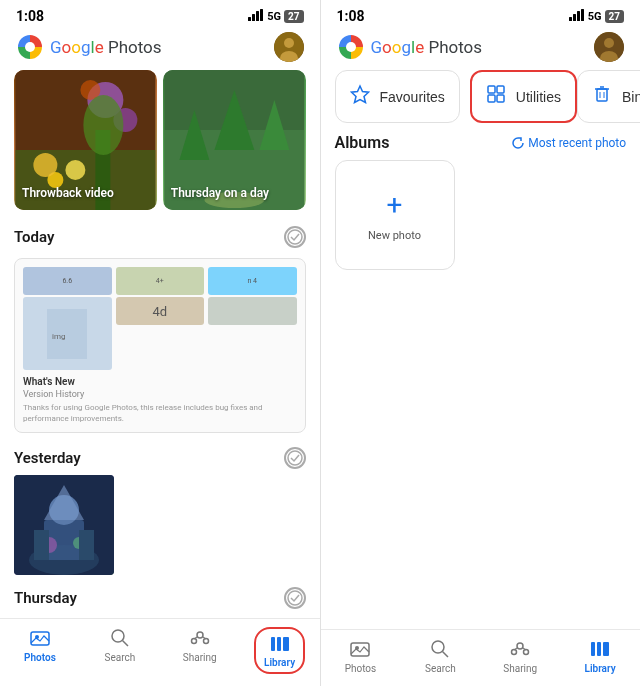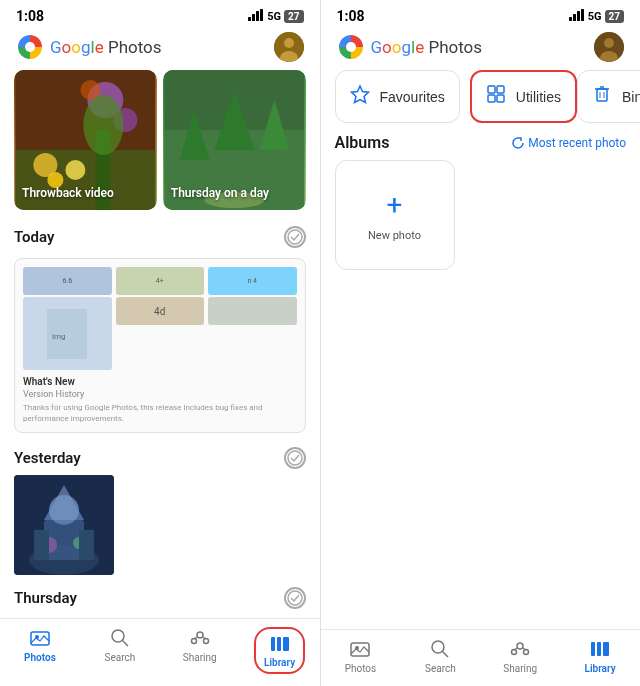--- a/index.html
+++ b/index.html
@@ -434,21 +434,21 @@
           <div class="preview-cell" style="background:#b0c4de;font-size:7px;color:#555;">6.6</div>
           <div class="preview-cell tall" style="background:#c8d8e8;">
             <svg width="40" height="50" viewBox="0 0 40 50">
               <rect width="40" height="50" fill="#b8cce0"></rect>
               <text x="5" y="30" font-size="8" fill="#666">img</text>
             </svg>
           </div>
         </div>
         <div class="preview-col">
           <div class="preview-cell" style="background:#c8d4b0;font-size:7px;color:#555;">4+</div>
-          <div class="preview-cell" style="background:#d4c8b0;font-size:10px;color:#555;">4d</div>
+          <div class="preview-cell" style="background:#d4c8b0;font-size:13px;color:#555;">4d</div>
         </div>
         <div class="preview-col">
           <div class="preview-cell" style="background:#7dd3fc;font-size:7px;color:#555;">n 4</div>
           <div class="preview-cell" style="background:#c8d0c8;"></div>
         </div>
       </div>
       <div class="preview-label">What's New</div>
       <div class="preview-sub">
         <span>Version History</span>
       </div>

